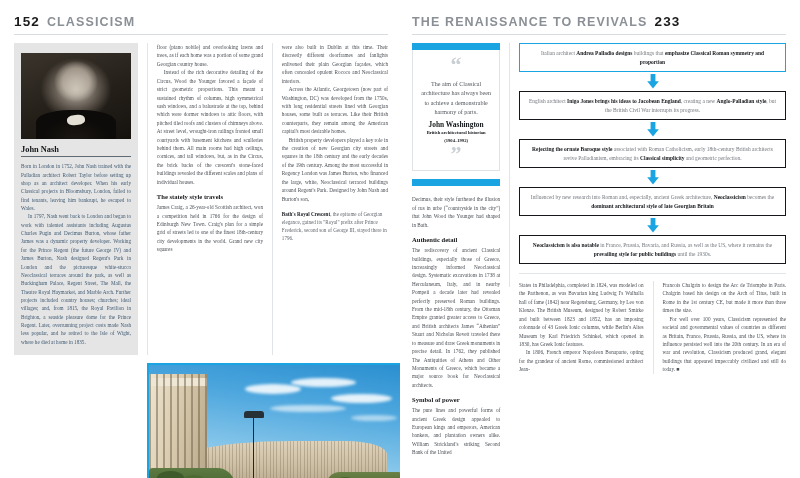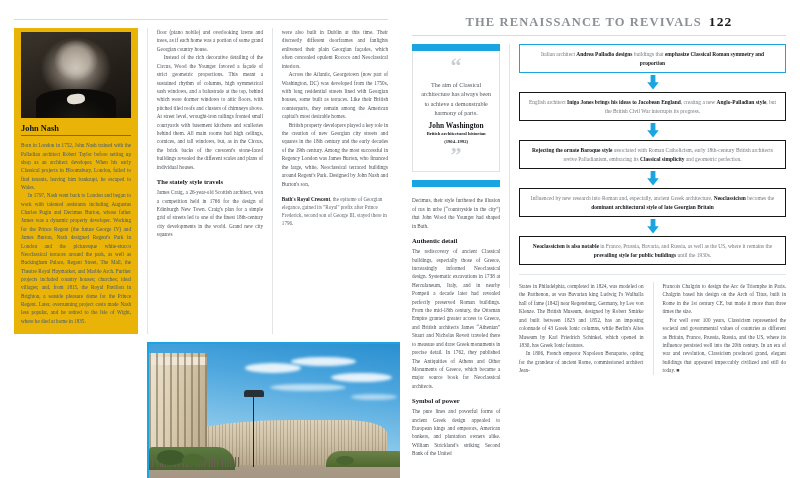--- a/index.html
+++ b/index.html
@@ -14,21 +14,21 @@
   .page { position:relative; height:478px; background:#fff; }
   .page-left  { width:400px; padding:14px 12px 8px 14px; }
   .page-right { width:400px; padding:14px 14px 8px 12px; }
   .gutter { position:absolute; left:400px; top:0; width:1px; height:478px;
             background:linear-gradient(to bottom,#fff,#eceef0 12%,#e6e9ec 88%,#fff); }
 
   
   .runhead { display:flex; align-items:baseline; gap:7px;
              font-family:"Liberation Sans", sans-serif;
              font-weight:bold; letter-spacing:.09em; font-size:12.5px; }
-  .runhead.right { justify-content:center;font-family:Liberation Serif, serif; }
+  .runhead.right { justify-content:flex-start; }
   .folio { color:#1b1b1b; font-size:13.5px; }
   .chapname { color:#8b9096; }
   .rule { height:1px; background:#d8dcdf; margin-top:5px; }
 
   .cols { display:flex; gap:9px; margin-top:8px; }
   .col { width:124px; }
   .col-r { width:124px; }
   .vrule { width:1px; background:#e2e5e8; align-self:stretch; }
 
   
@@ -38,21 +38,21 @@
   }
   p.body + p.body { text-indent:7px; }
   h3.sub {
     margin:7px 0 2px; font-size:6.6px; line-height:1.2;
     font-family:"Liberation Serif", serif; font-weight:bold; color:#17191c;
   }
   .cap { margin:0; font-size:5.1px; line-height:1.6; color:#64696f; }
   .cap b { color:#17191c; }
 
   
-  .nashbox { width:124px; background:#eab308; padding:4px 7px 9px; }
+  .nashbox { width:124px; background:#e5e5e5; padding:10px 7px 9px; }
   .nashimg { width:110px; height:86px; position:relative; overflow:hidden;
              background:#2a2723; }
   .nashimg .vig { position:absolute; inset:0;
     background:
       radial-gradient(ellipse 46% 52% at 50% 42%, rgba(206,198,186,.95) 0%, rgba(150,140,128,.55) 42%, rgba(40,35,30,.1) 70%, rgba(20,17,14,0) 85%),
       radial-gradient(ellipse 20% 24% at 50% 33%, #cfc6b8 0%, #b3a89a 60%, rgba(120,110,98,0) 100%),
       linear-gradient(160deg,#3a342c 0%,#241f19 55%,#15120e 100%);
   }
   .nashimg .coat { position:absolute; left:14%; bottom:0; width:72%; height:34%;
     background:radial-gradient(ellipse 60% 100% at 50% 100%, #1a1713 0%, #0d0b09 70%);
@@ -126,20 +126,24 @@
   .tl-rule { height:1px; background:#e2e5e8; margin-top:9px; }
   .rp-lower { display:flex; gap:9px; margin-top:7px; }
 </style>
 </head>
 <body>
 
 <div class="spread">
 
   <div class="page page-left">
 
+    <div class="runhead">
+      <span class="folio">152</span>
+      <span class="chapname">CLASSICISM</span>
+    </div>
     <div class="rule"></div>
 
     <div class="cols">
 
       <div class="col">
         <div class="nashbox">
           <div class="nashimg">
             <div class="vig"></div>
               <div class="coat"></div>
               <div class="collar"></div>
@@ -200,21 +204,21 @@
       </div>
     </div>
   </div>
 
   <div class="gutter"></div>
 
   <div class="page page-right">
 
     <div class="runhead right">
       <span class="chapname">THE RENAISSANCE TO REVIVALS</span>
-      <span class="folio">122</span>
+      <span class="folio">233</span>
     </div>
     <div class="rule"></div>
 
     <div class="rp-cols">
 
       <div class="quotecol">
         <div class="bluebar top"></div>
         <div class="quotebox" style="border-top:none">
           <span class="qmark">“</span>
           <p class="qtext">The aim of Classical architecture has always been to achieve a demonstrable harmony of parts.</p>

